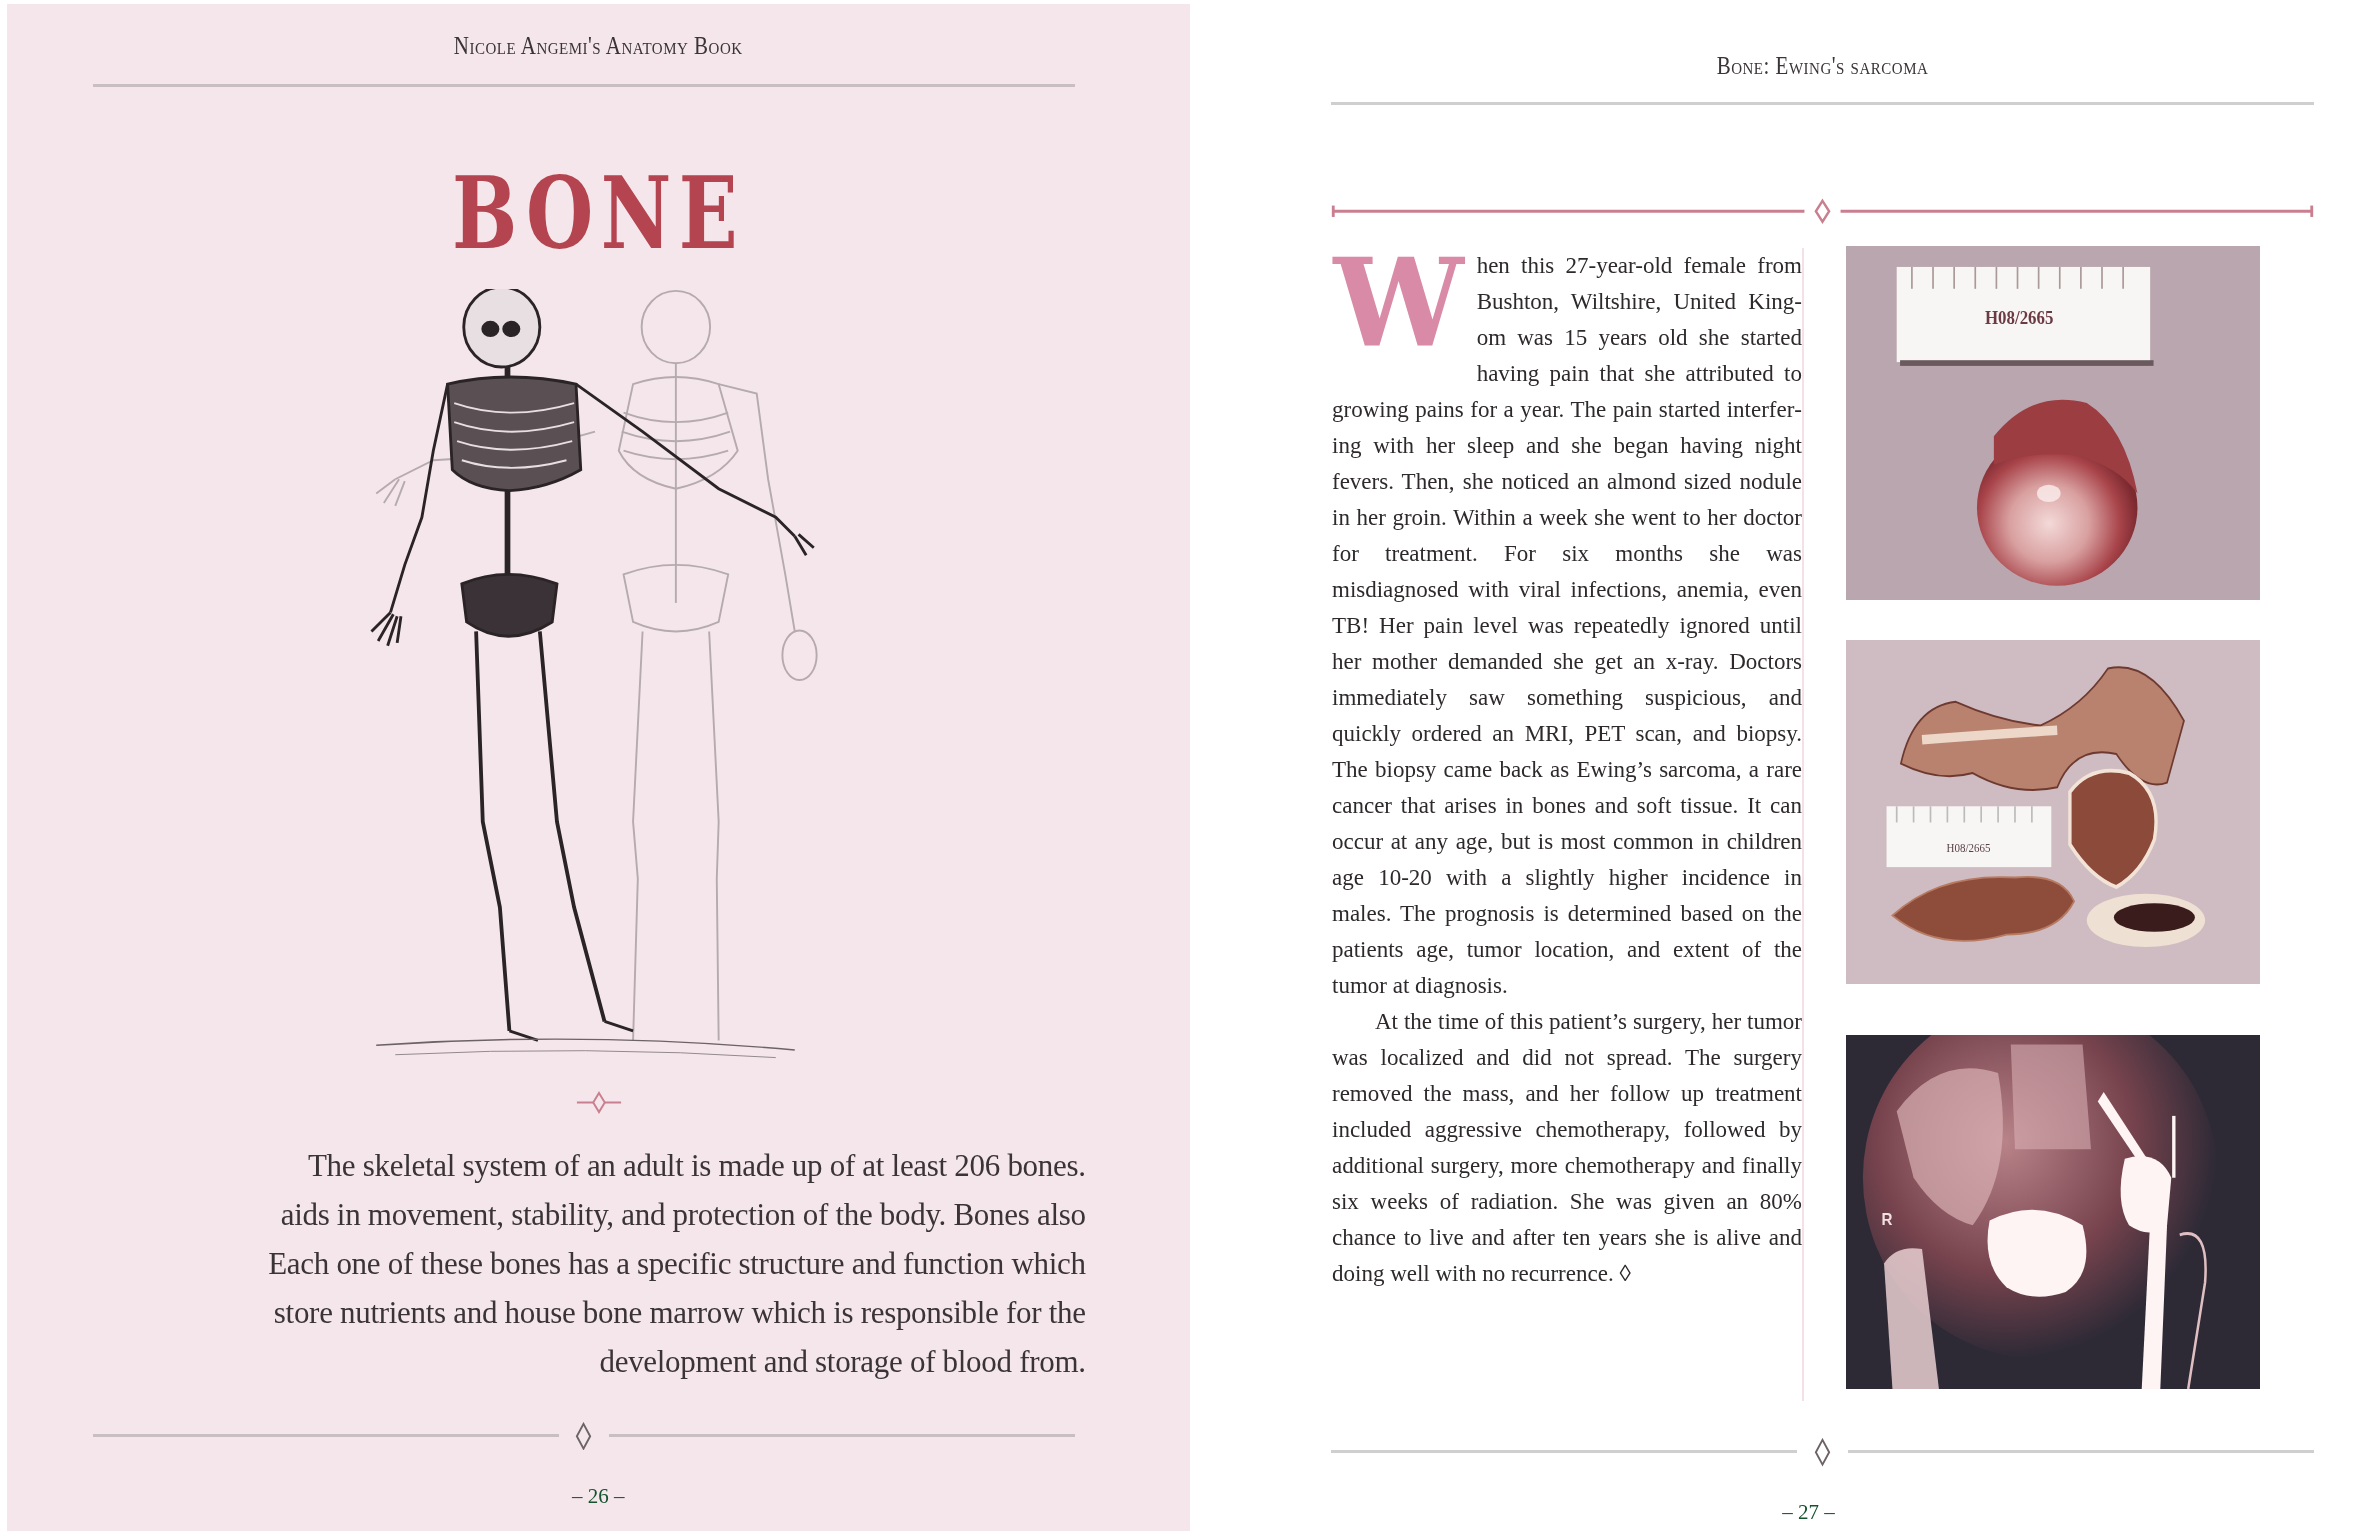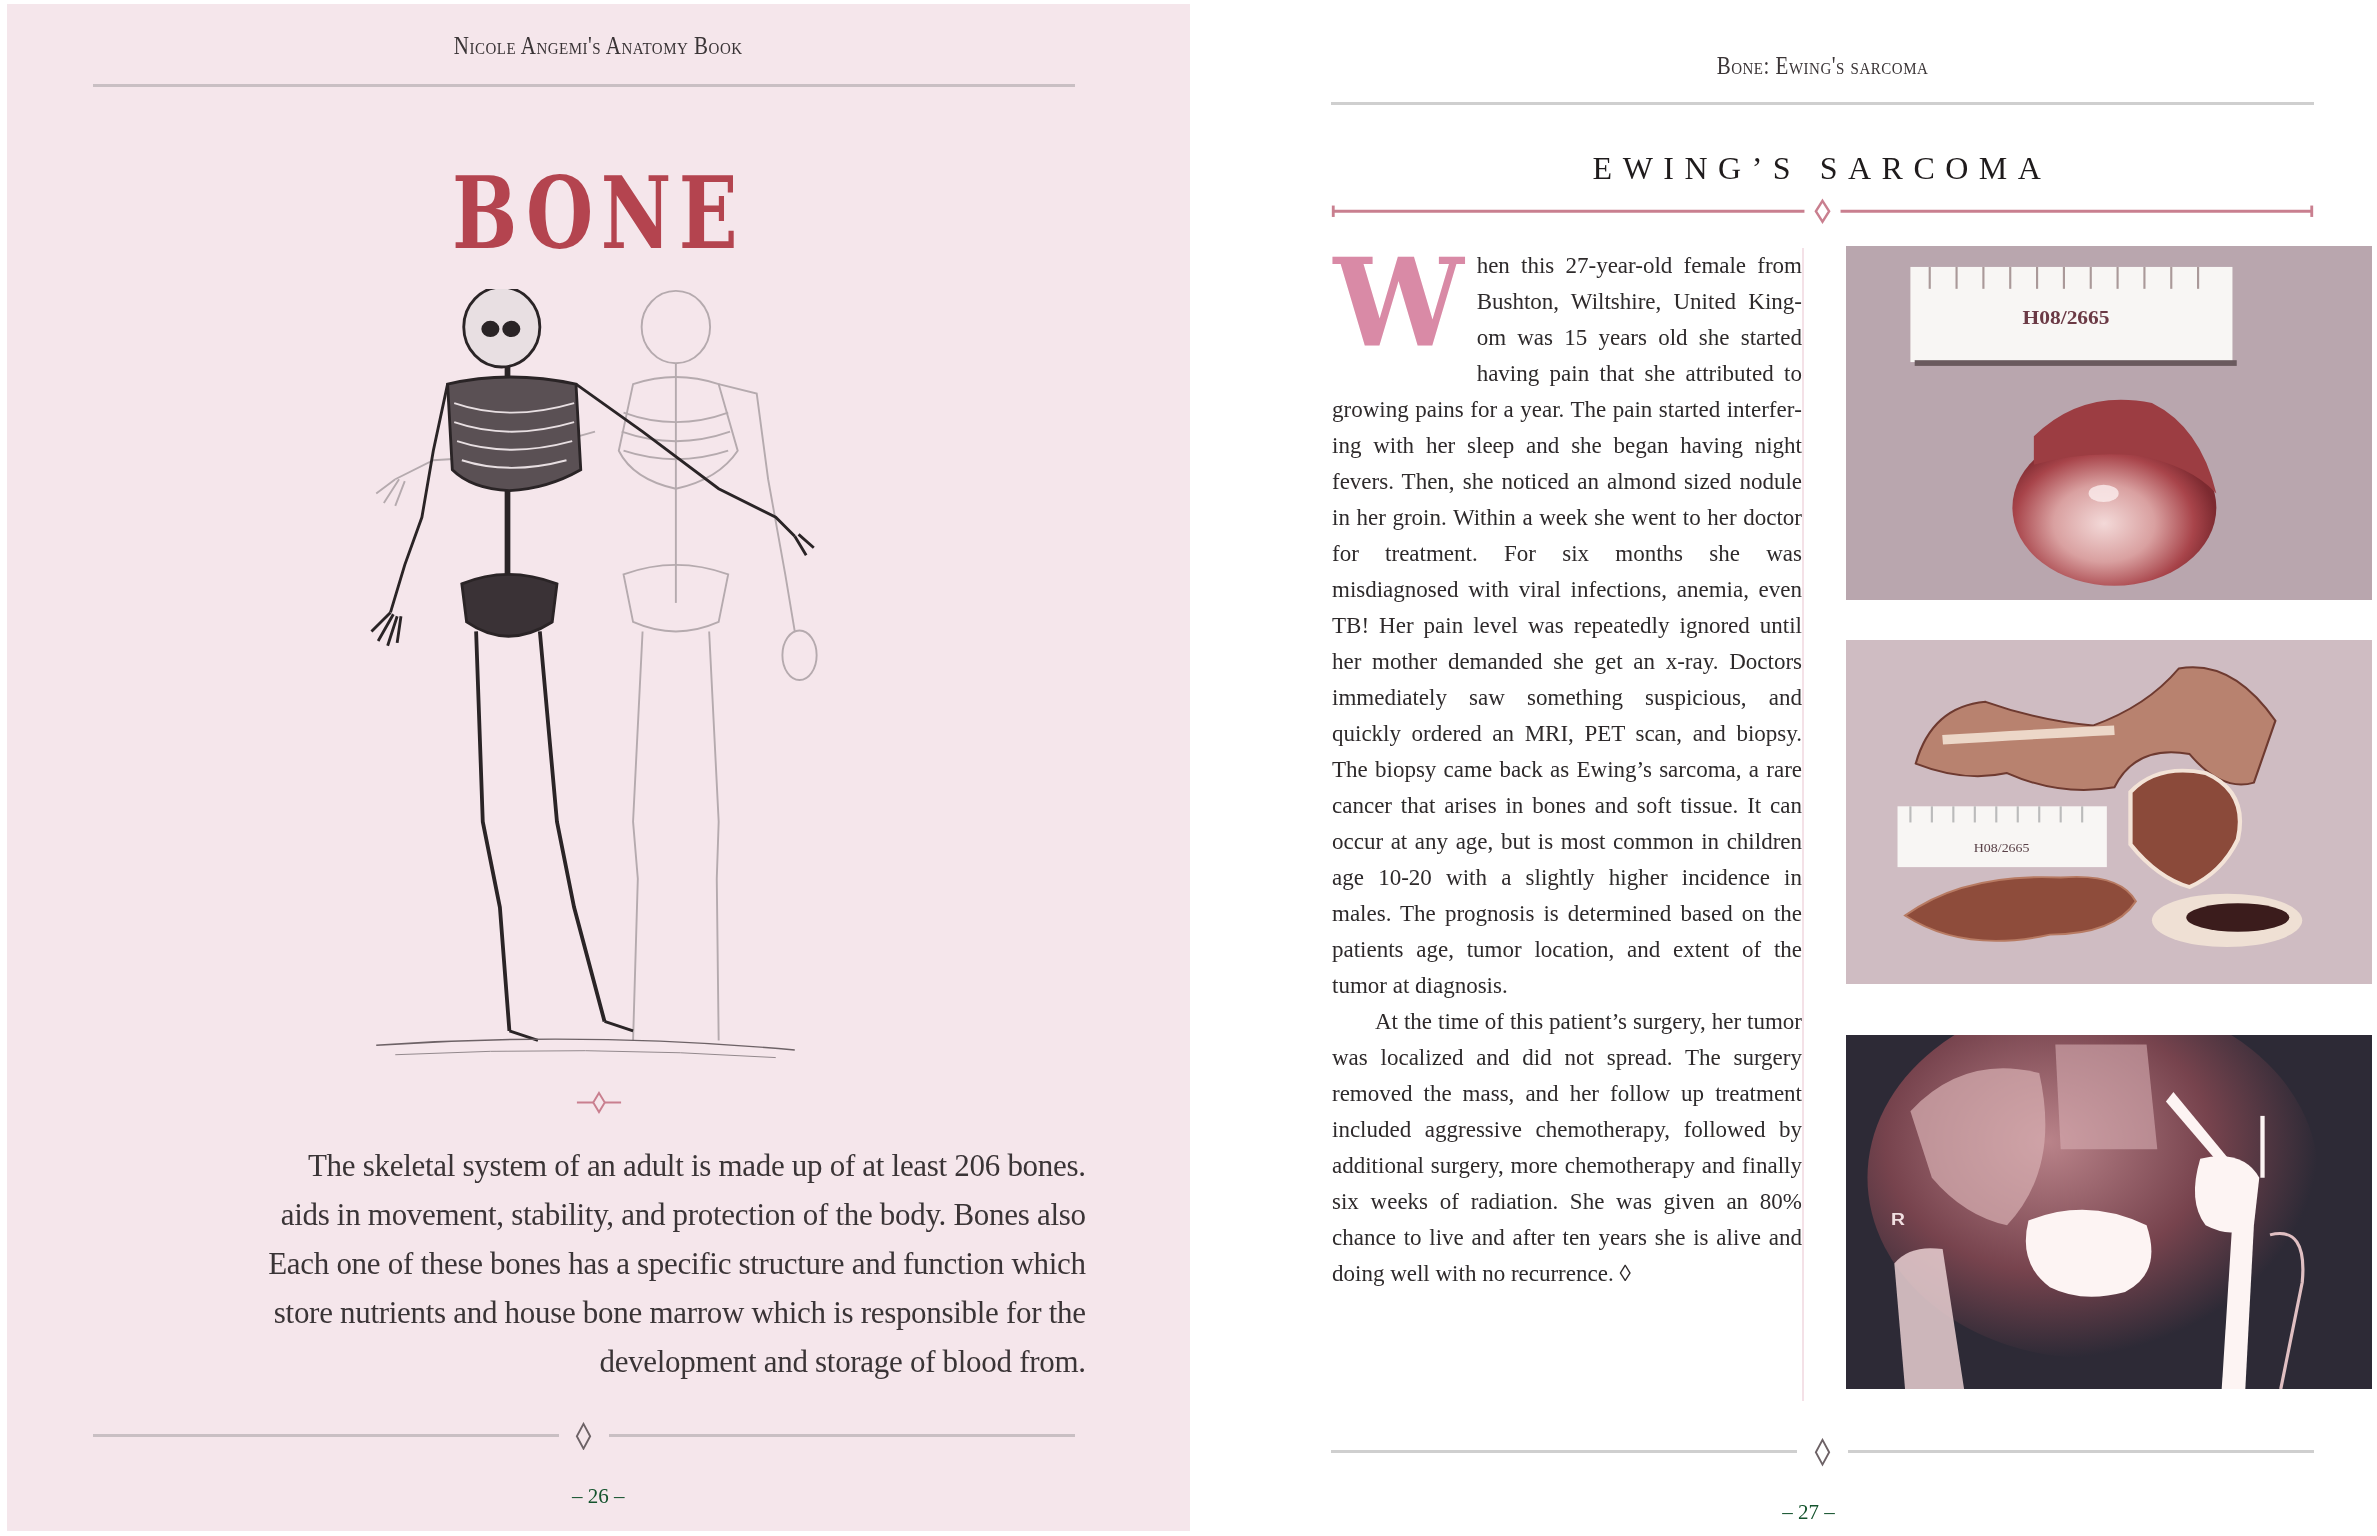--- a/index.html
+++ b/index.html
@@ -50,21 +50,21 @@
     hyphens: manual;
   }
   .col-text p { margin: 0; }
   .col-text p.indent { text-indent: 43px; }
   .dropcap {
     float: left; font-family: "DejaVu Serif", serif; font-weight: bold;
     font-size: 122px; line-height: 99px; height: 107px; color: #d98aa6;
     margin: 5.7px 9.5px 0 -1.9px; transform: scaleX(0.95);
   }
   .vrule { position: absolute; left: 602px; top: 228px; width: 1.9px; height: 1153px; background: #f4e1e7; }
-  .photo { position: absolute; left: 646px; width: 526px; overflow: hidden; }
+  .photo { position: absolute; left: 646px; width: 414px; overflow: hidden; }
   .photo svg { display: block; width: 100%; height: 100%; }
 </style>
 </head>
 <body>
 
 <div class="page" id="page-left">
   <div class="running-head">Nicole Angemi's Anatomy Book</div>
   <div class="rule" style="left:86px; top:80px; width:982px;"></div>
 
   <div class="bone-title">BONE</div>
@@ -125,21 +125,20 @@
     </svg>
     <div class="line" style="left:516px; width:466px;"></div>
   </div>
   <div class="page-num">– 26 –</div>
 </div>
 
 <div class="page" id="page-right">
   <div class="running-head" style="left:131px; width:983px; top:34px;">Bone: Ewing's sarcoma</div>
   <div class="rule grey-white" style="left:131px; top:82px; width:983px;"></div>
 
-  <h1 class="article-title">EWING’S SARCOMA</h1>
 
   <svg class="pink-ornament" viewBox="0 0 1034 30">
     <line x1="2" y1="15" x2="498" y2="15" stroke="#c97f8f" stroke-width="3"></line>
     <line x1="536" y1="15" x2="1032" y2="15" stroke="#c97f8f" stroke-width="3"></line>
     <line x1="2" y1="9" x2="2" y2="21" stroke="#c97f8f" stroke-width="3"></line>
     <line x1="1032" y1="9" x2="1032" y2="21" stroke="#c97f8f" stroke-width="3"></line>
     <path d="M517 4 L524 15 L517 26 L510 15 Z" fill="#fff" stroke="#c97f8f" stroke-width="2.5"></path>
   </svg>
 
   <div class="col-text">

